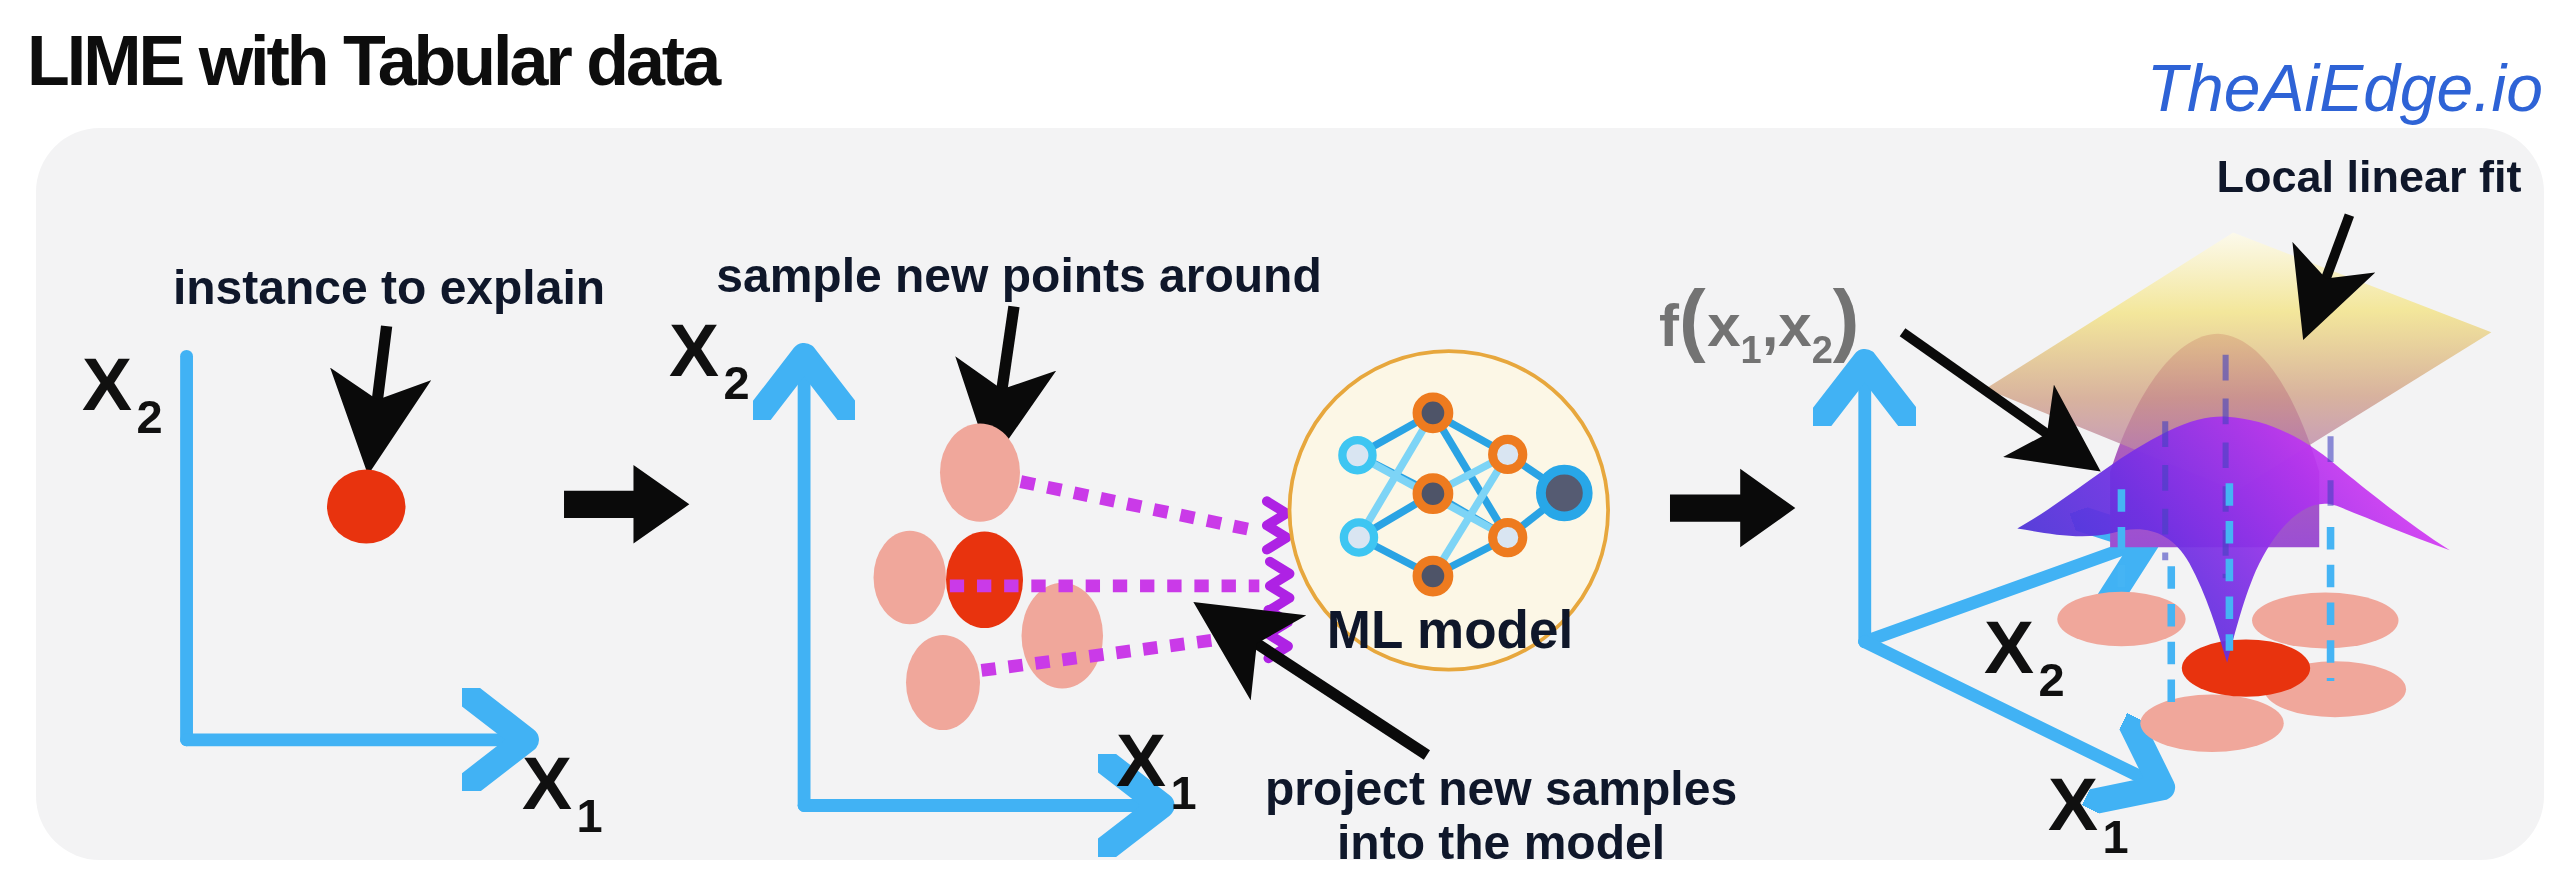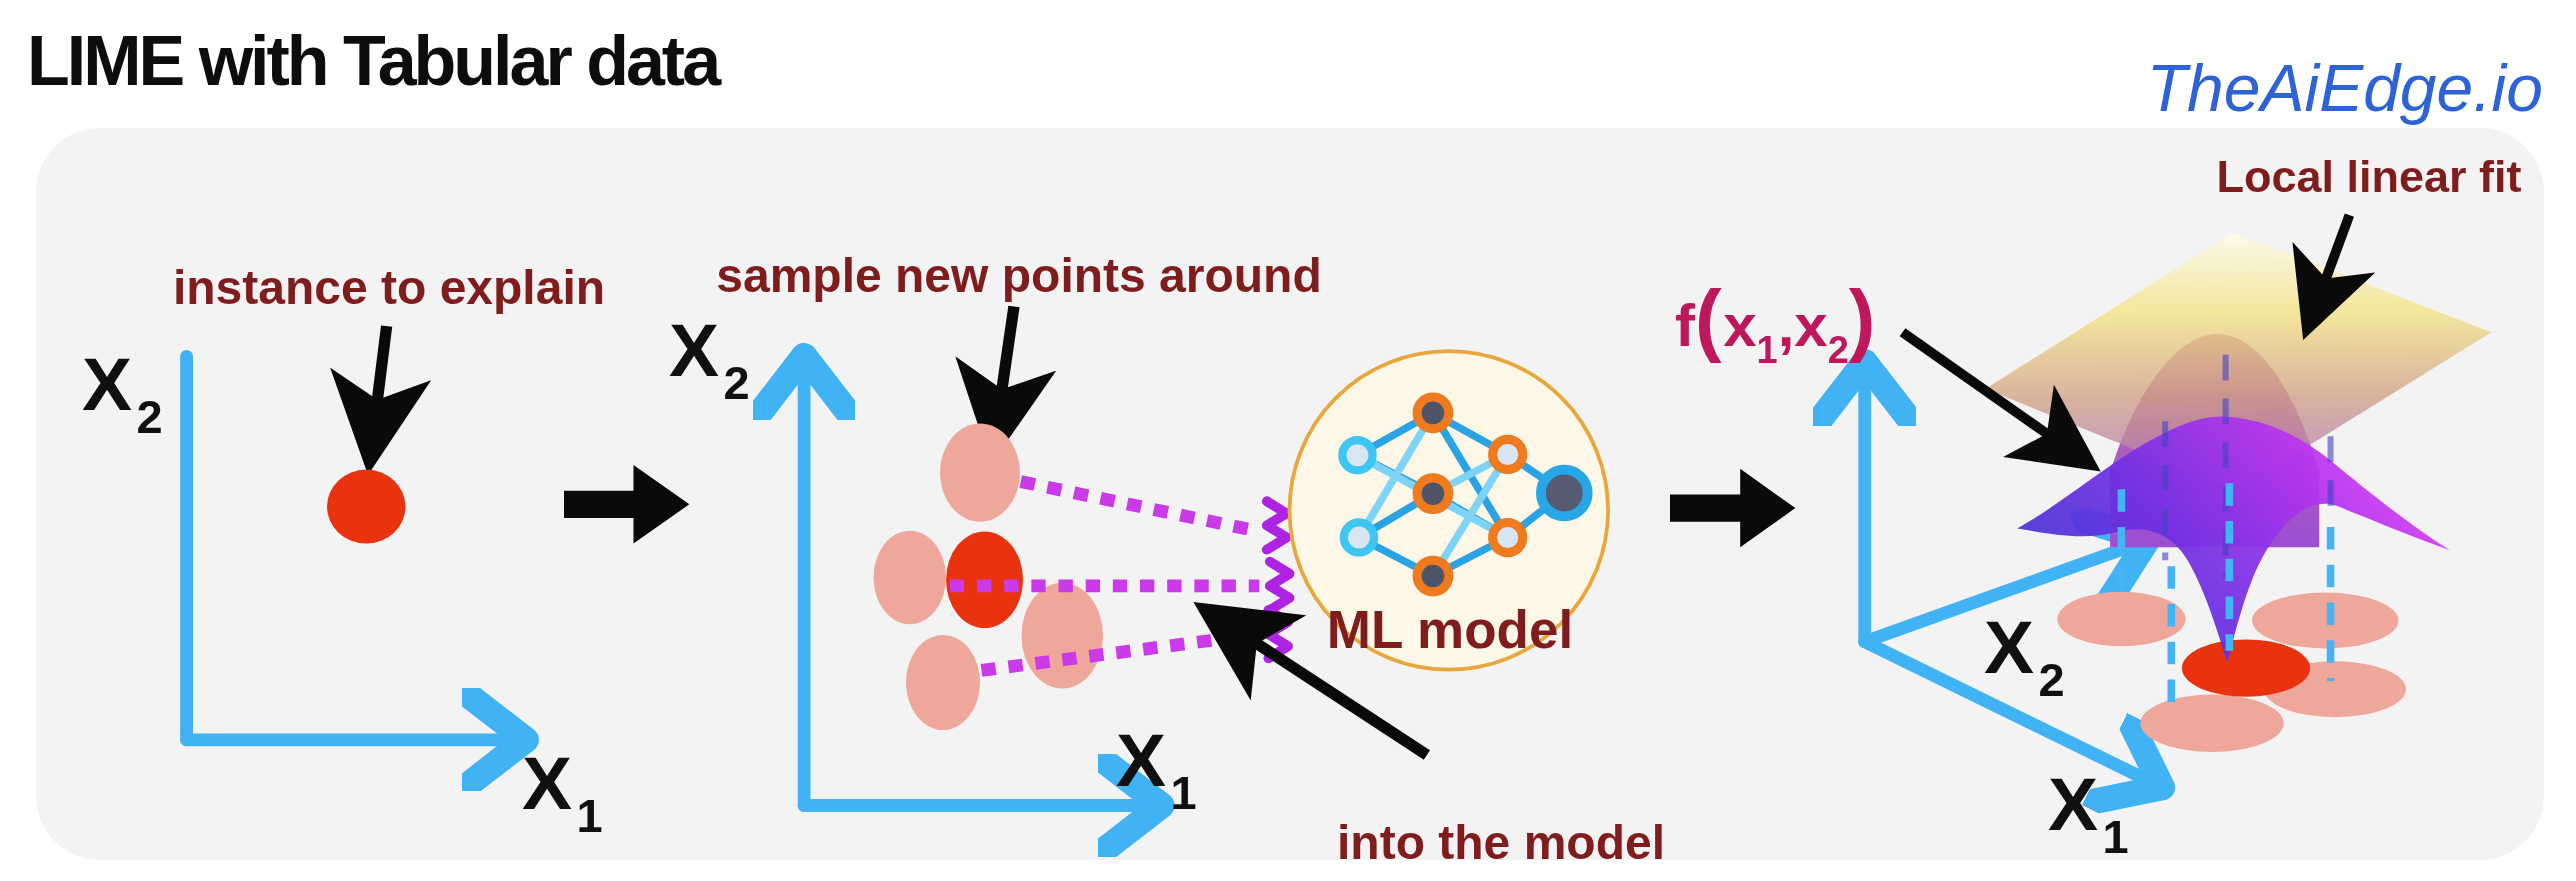--- a/index.html
+++ b/index.html
@@ -2,27 +2,27 @@
 <html style="font-size:12px"><head>
 <meta charset="utf-8">
 <style>
   html,body{margin:0;padding:0;background:#ffffff;}
   .canvas{position:relative;width:2576px;height:881px;background:#ffffff;overflow:hidden;
           font-family:"Liberation Sans",sans-serif;}
   .abs{position:absolute;}
   .panel{left:36px;top:128px;width:2508px;height:732px;background:#f3f3f4;border-radius:64px;}
   .title{left:27px;top:21px;font-size:70px;font-weight:700;letter-spacing:-3px;color:#0d0d0d;white-space:nowrap;}
   .logo{right:33px;top:50px;font-size:66px;font-weight:400;font-style:italic;color:#2e63d6;white-space:nowrap;}
-  .lbl{font-weight:700;color:#7f1d1d;white-space:nowrap;}
+  .lbl{font-weight:700;color:#0f172a;white-space:nowrap;}
   .lbl-c{transform:translateX(-50%);text-align:center;}
   .callout{font-size:48px;}
   .axis-label{font-size:75px;font-weight:700;color:#101010;}
   .axis-label .sub{font-size:47px;font-weight:700;position:relative;top:22.6px;left:4.5px;}
   .mlmodel{font-size:53px;}
-  .fx{font-size:60px;font-weight:700;color:#be185d;white-space:nowrap;margin-left:16px;}
+  .fx{font-size:60px;font-weight:700;color:#737373;white-space:nowrap;}
   .fx .paren{font-size:80px;font-weight:700;letter-spacing:1.5px;}
   .fx .fsub{font-size:38px;position:relative;top:16.6px;}
   svg{position:absolute;left:0;top:0;}
 </style>
 </head>
 <body>
 
 <div class="canvas">
 
   <div class="abs panel"></div>
@@ -173,20 +173,21 @@
   </svg>
 
   <div class="abs lbl lbl-c callout" style="left:389px;top:260px;">instance to explain</div>
   <div class="abs axis-label" style="left:82px;top:341px;"><span>X</span><span class="sub">2</span></div>
   <div class="abs axis-label" style="left:522px;top:740px;"><span>X</span><span class="sub">1</span></div>
 
   <div class="abs lbl lbl-c callout" style="left:1019px;top:248px;">sample new points around</div>
   <div class="abs axis-label" style="left:669px;top:307px;"><span>X</span><span class="sub">2</span></div>
   <div class="abs axis-label" style="left:1116px;top:717px;"><span>X</span><span class="sub">1</span></div>
   <div class="abs lbl lbl-c mlmodel" style="left:1450px;top:599px;">ML model</div>
+  <div class="abs lbl lbl-c callout" style="left:1501px;top:761px;">project new samples</div>
   <div class="abs lbl lbl-c callout" style="left:1501px;top:815px;">into the model</div>
 
   <div class="abs fx" style="left:1659px;top:273px;"><span>f</span><span class="paren">(</span><span>x</span><span class="fsub">1</span><span>,</span><span>x</span><span class="fsub">2</span><span class="paren">)</span></div>
   <div class="abs lbl lbl-c" style="left:2369px;top:151px;font-size:45px;">Local linear fit</div>
   <div class="abs axis-label" style="left:1984px;top:604px;"><span>X</span><span class="sub">2</span></div>
   <div class="abs axis-label" style="left:2048px;top:761px;"><span>X</span><span class="sub">1</span></div>
 
 </div>
 
 

